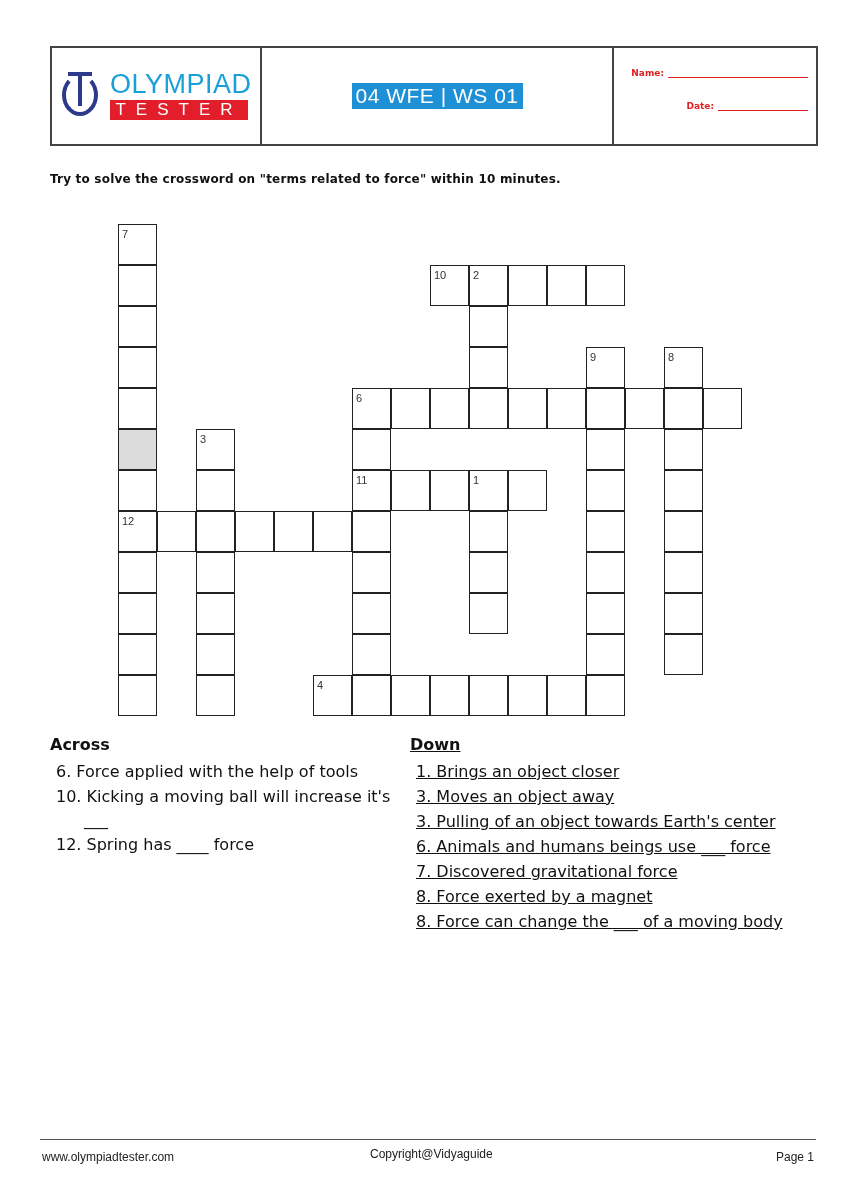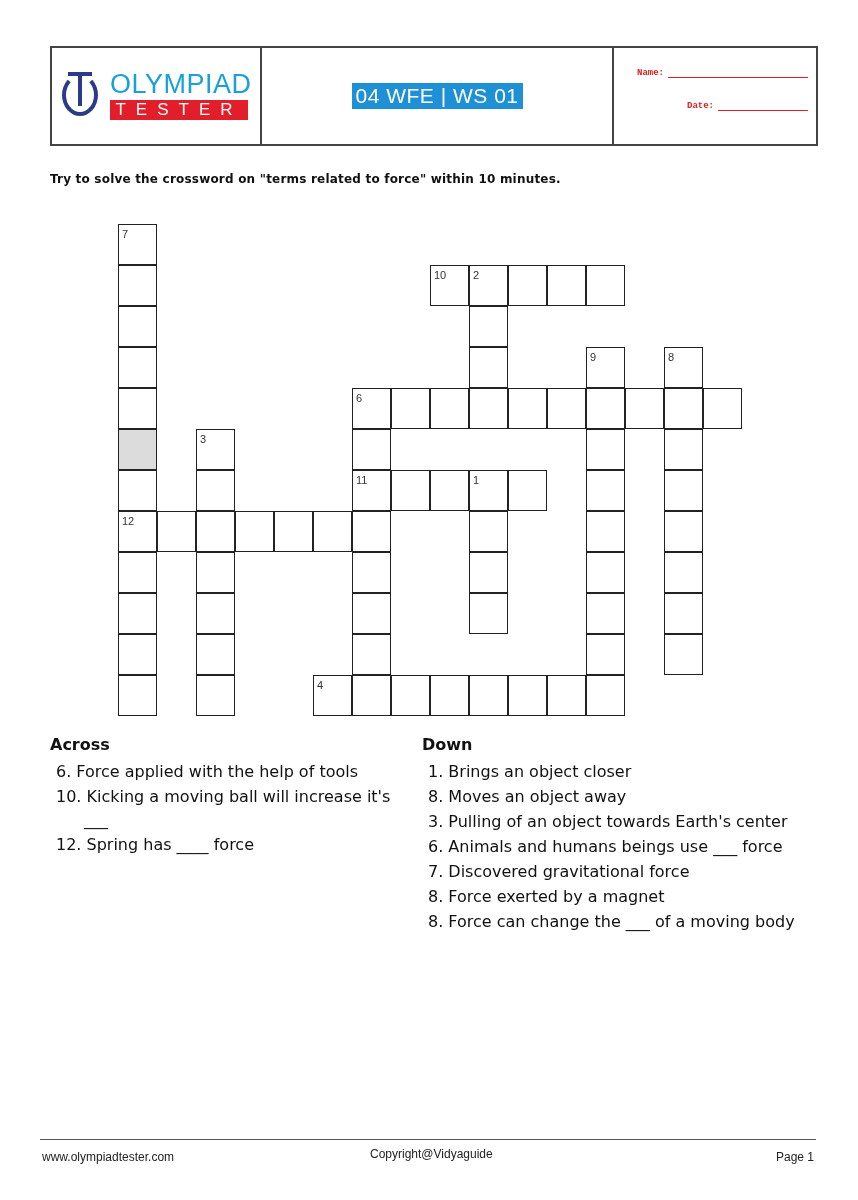--- a/index.html
+++ b/index.html
@@ -1,20 +1,20 @@
 <!DOCTYPE html>
 <html><head>
 <meta charset="utf-8">
 <style>
   html,body{margin:0;padding:0;background:#fff;}
   body{width:858px;height:1200px;position:relative;overflow:hidden;font-family:"DejaVu Sans",sans-serif;color:#111;}
   .hdr{position:absolute;left:50px;top:46px;width:768px;height:100px;border:2px solid #444;box-sizing:border-box;display:flex;}
   .hdr .c1{width:208px;border-right:2px solid #444;position:relative;}
   .hdr .c2{width:350px;border-right:2px solid #444;display:flex;align-items:center;justify-content:center;}
-  .hdr .c3{flex:1;position:relative;font-family:Liberation Mono, monospace;}
+  .hdr .c3{flex:1;position:relative;}
   .logo-ring{position:absolute;left:10px;top:26px;width:36px;height:42px;border:4px solid #2c3a8c;border-radius:50%;border-top-color:transparent;box-sizing:border-box;}
   .logo-t{position:absolute;left:16px;top:24px;width:24px;height:4px;background:#2c3a8c;}
   .logo-t2{position:absolute;left:26px;top:26px;width:4px;height:32px;background:#2c3a8c;}
   .logo-top{position:absolute;left:58px;top:22px;font-family:"Liberation Sans",sans-serif;font-size:27px;color:#1aa0d8;letter-spacing:0.5px;line-height:28px;}
   .logo-bot{position:absolute;left:58px;top:52px;width:138px;height:20px;background:#e31e2b;color:#fff;font-family:"Liberation Sans",sans-serif;font-size:17px;letter-spacing:10px;line-height:20px;text-align:center;}
   .code{background:#1e90d6;color:#fff;font-family:"Liberation Sans",sans-serif;font-size:21px;padding:1px 4px;letter-spacing:0.5px;}
   .nm{position:absolute;right:8px;top:20px;color:#e02020;font-size:9px;font-weight:bold;}
   .dt{position:absolute;right:8px;top:53px;color:#e02020;font-size:9px;font-weight:bold;}
   .ln{display:inline-block;border-bottom:1px solid #e02020;vertical-align:bottom;margin-left:4px;}
   .instr{position:absolute;left:50px;top:172px;font-size:12px;font-weight:bold;letter-spacing:0.2px;}
@@ -151,25 +151,25 @@
   </div>
 
 <div class="clues" style="left:50px;width:360px;">
   <h3>Across</h3>
   <div id="across-list">
       <div class="clue">6. Force applied with the help of tools</div>
       <div class="clue">10. Kicking a moving ball will increase it's ___</div>
       <div class="clue">12. Spring has ____ force</div>
     </div>
 </div>
-<div class="clues" style="left:422px;width:390px;">
+<div class="clues" style="left:410px;width:390px;text-decoration:underline;">
   <h3>Down</h3>
   <div id="down-list">
       <div class="clue">1. Brings an object closer</div>
-      <div class="clue">8. Moves an object away</div>
+      <div class="clue">3. Moves an object away</div>
       <div class="clue">3. Pulling of an object towards Earth's center</div>
       <div class="clue">6. Animals and humans beings use ___ force</div>
       <div class="clue">7. Discovered gravitational force</div>
       <div class="clue">8. Force exerted by a magnet</div>
       <div class="clue">8. Force can change the ___ of a moving body</div>
     </div>
 </div>
 
 <div class="footer-line"></div>
 <div class="f" style="left:42px;">www.olympiadtester.com</div>

